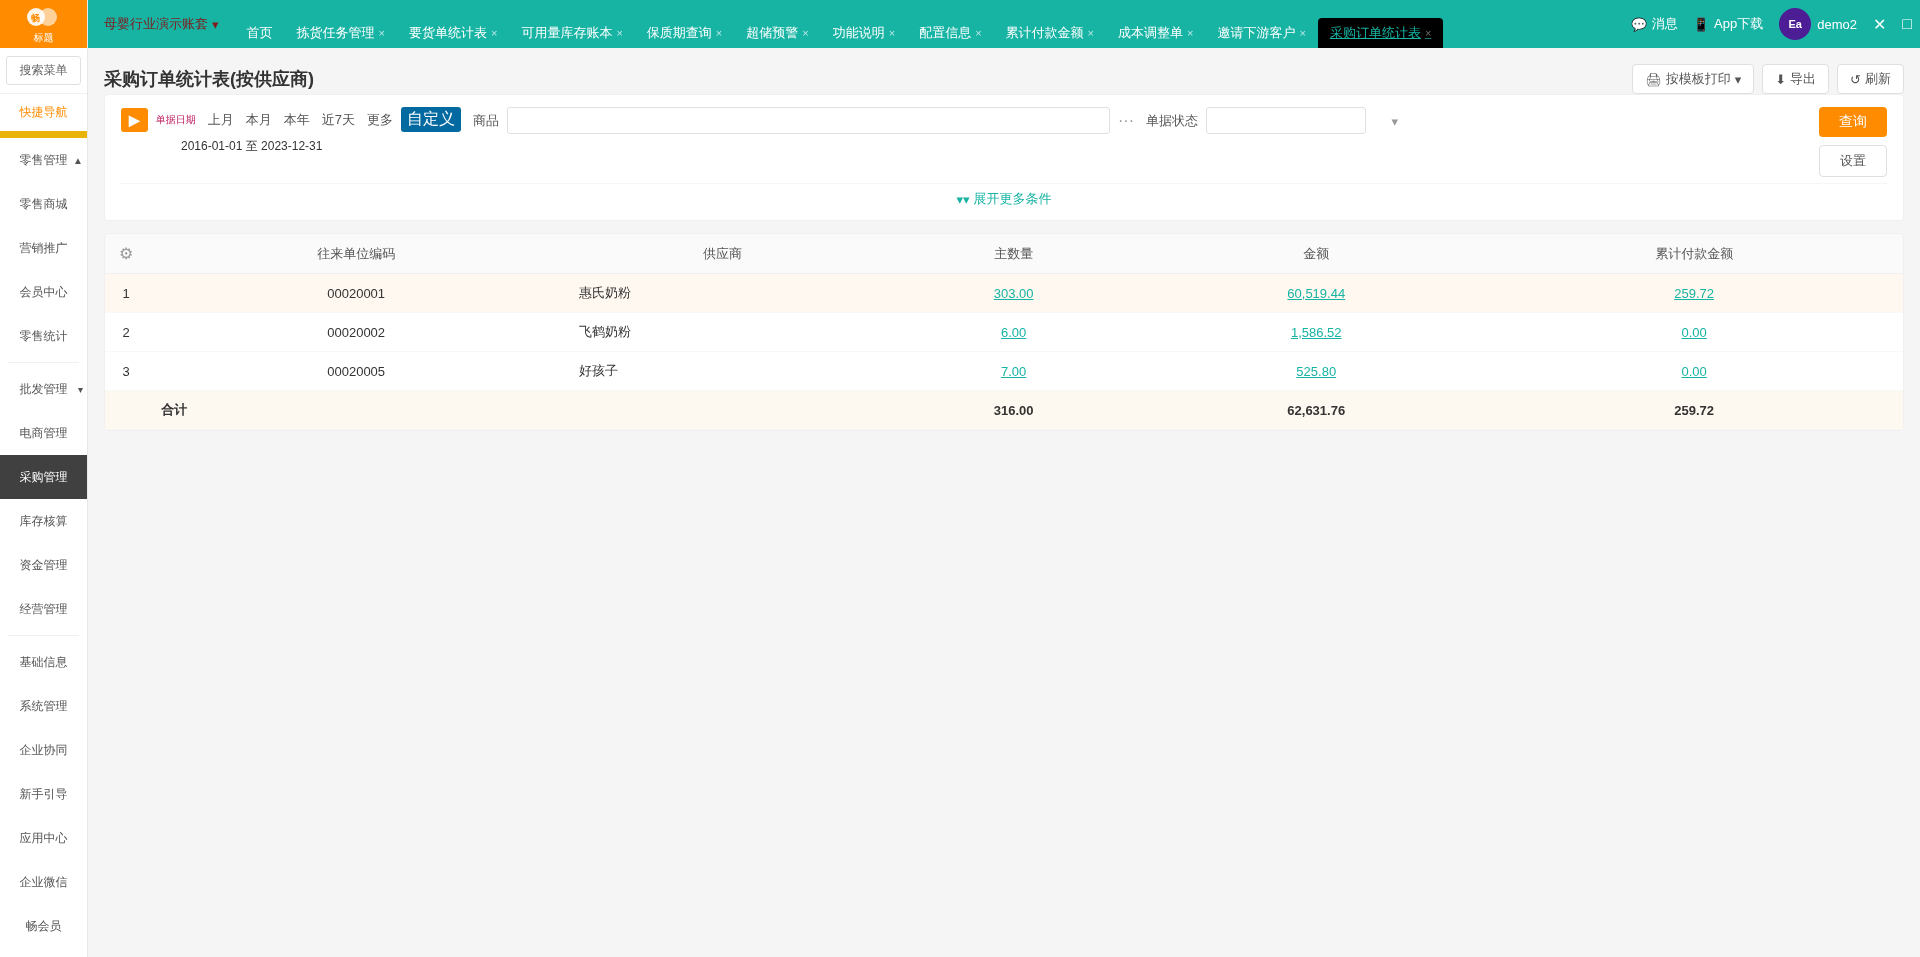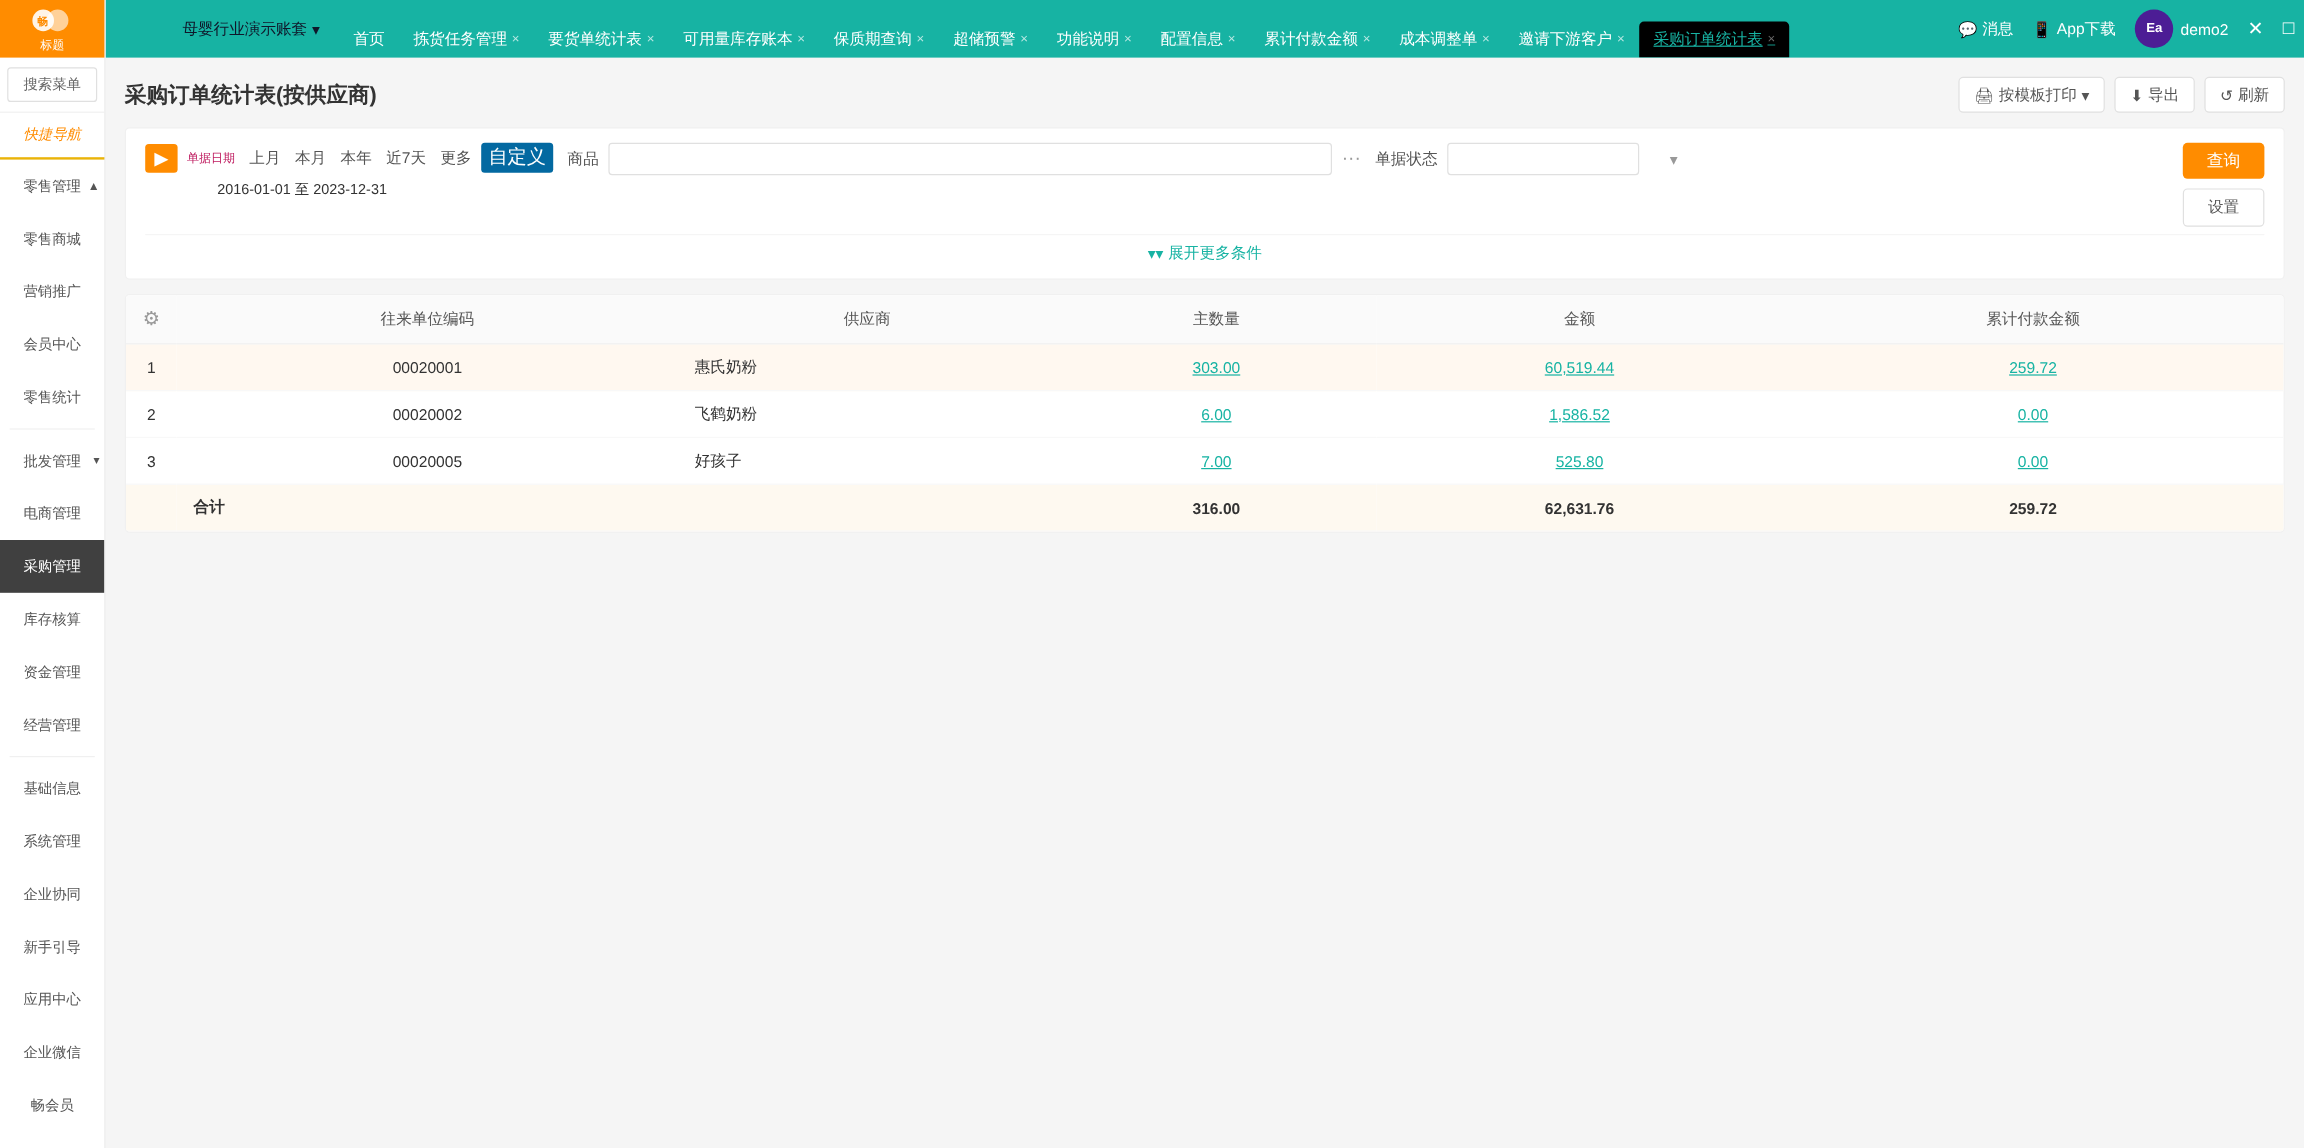--- a/index.html
+++ b/index.html
@@ -24,21 +24,21 @@
     .topbar-tab .close-x { font-size: 11px; opacity: 0.7; }
     .topbar-tab.active .close-x { color: #999; }
     .topbar-right { margin-left: auto; display: flex; align-items: center; gap: 16px; color: #fff; font-size: 13px; }
     .topbar-right-btn { cursor: pointer; display: flex; align-items: center; gap: 4px; }
     .topbar-wclose { font-size: 16px; cursor: pointer; color: #fff; }
 
     
     .content { flex: 1; overflow-y: auto; padding: 16px; background: #f5f5f5; }
 
     
-    .page-header { display: flex; align-items: center; justify-content: space-between; margin-bottom: 12px; }
+    .page-header { display: flex; align-items: center; justify-content: space-between; }
     .page-title { font-size: 18px; font-weight: bold; color: #333; }
     .page-actions { display: flex; align-items: center; gap: 8px; }
     .btn-print { background: #fff; border: 1px solid #e0e0e0; border-radius: 4px; padding: 5px 12px; cursor: pointer; font-size: 13px; display: flex; align-items: center; gap: 4px; color: #555; }
     .btn-export { background: #fff; border: 1px solid #e0e0e0; border-radius: 4px; padding: 5px 12px; cursor: pointer; font-size: 13px; display: flex; align-items: center; gap: 4px; color: #555; }
     .btn-refresh { background: #fff; border: 1px solid #e0e0e0; border-radius: 4px; padding: 5px 12px; cursor: pointer; font-size: 13px; display: flex; align-items: center; gap: 4px; color: #555; }
 
     
     .filter-card { background: #fff; border-radius: 4px; padding: 12px 16px; margin-bottom: 12px; border: 1px solid #f0f0f0; }
     .filter-toggle { background: #ff8c00; color: #fff; border: none; border-radius: 3px; padding: 4px 8px; cursor: pointer; font-size: 14px; font-weight: bold; }
     .filter-label { color: #be185d; font-size: 10px; white-space: nowrap; }
@@ -89,21 +89,21 @@
         <text x="5" y="18" font-size="9" fill="#ff8c00" font-weight="bold">畅</text>
       </svg>
     </div>
     <div class="sidebar-logo-text">标题</div>
   </div>
 
   <div class="sidebar-search">
     <button class="sidebar-search-btn">搜索菜单</button>
   </div>
 
-  <div style="padding:6px;border-bottom:2px solid #eab308;font-style:italic;">
+  <div style="padding:6px;border-bottom:7px solid #eab308;">
     <div style="text-align:center;color:#ff8c00;font-size:12px;cursor:pointer;padding:4px;">快捷导航</div>
   </div>
 
   <div style="flex:1;overflow-y:auto;">
     <div class="sidebar-nav-item">
       <span>零售管理</span>
       <span class="nav-arrow">▲</span>
     </div>
     <div class="sidebar-nav-item">
       <span>零售商城</span>
@@ -159,21 +159,21 @@
     <div class="sidebar-nav-item">
       <span>畅会员</span>
     </div>
   </div>
 </div>
 
 <div class="main">
 
   <div style="background:#17b3a3;height:48px;display:flex;align-items:stretch;padding:0 8px;position:relative;">
 
-    <div class="workspace-dropdown" style="color:#0f172a;margin-right:8px;font-size:13px;margin-left:48px;">
+    <div class="workspace-dropdown" style="color:#7f1d1d;margin-right:8px;font-size:13px;">
       <span>母婴行业演示账套</span>
       <span>▾</span>
     </div>
 
     <div style="display:flex;align-items:flex-end;flex:1;overflow:hidden;">
       <div class="topbar-tab">
         <span>首页</span>
       </div>
       <div class="topbar-tab">
         <span>拣货任务管理</span>

